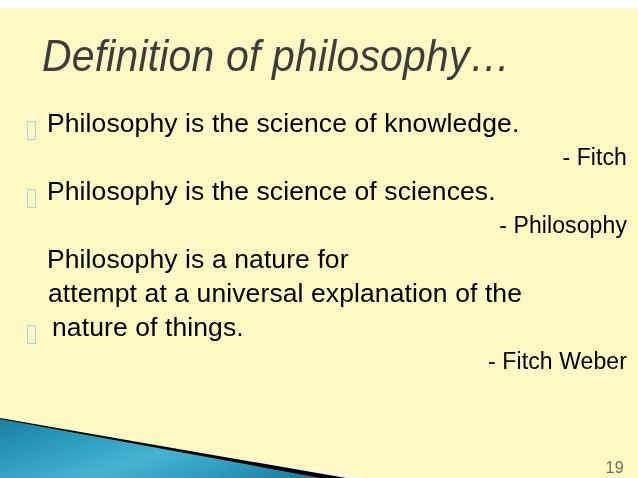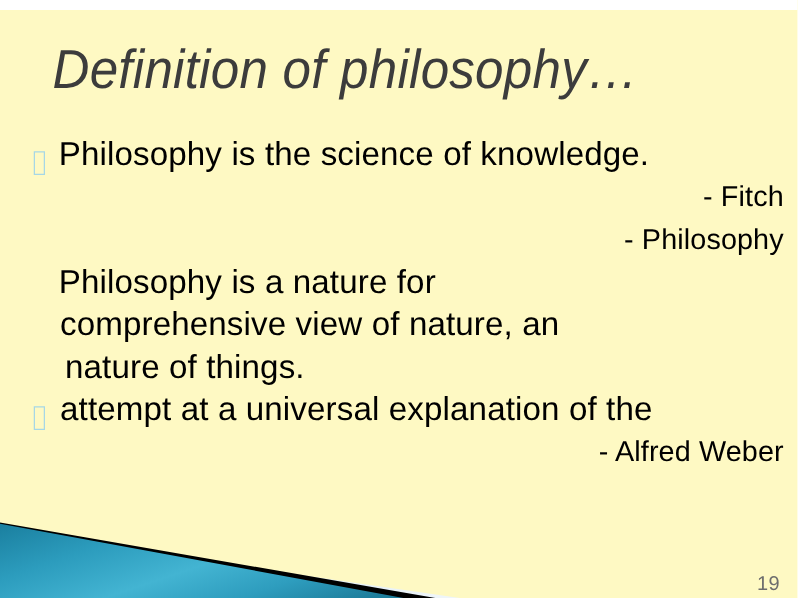--- a/index.html
+++ b/index.html
@@ -122,32 +122,37 @@
   <div class="body">
 
     <div class="bullet-row">
       <span class="bullet-glyph"></span>
       <div class="bullet-text">
         <span class="ln">Philosophy is the science of knowledge.</span>
       </div>
     </div>
     <div class="attrib">-  Fitch</div>
 
+    <div class="bullet-row">
+      <span class="bullet-glyph"></span>
+      <div class="bullet-text">
+        <span class="ln">Philosophy is the science of sciences.</span>
+      </div>
+    </div>
     <div class="attrib">-  Philosophy</div>
 
     <div class="bullet-row">
       <span class="bullet-glyph"></span>
       <div class="bullet-text">
         <span class="ln">Philosophy is a nature for</span>
-        <span class="ln ind1">comprehensive view of nature, an</span>
+        <span class="ln ind1">attempt at a universal explanation of the</span>
         <span class="ln ind2"> nature of things.</span>
-        <span class="ln ind1">attempt at a universal explanation of the</span>
       </div>
     </div>
-    <div class="attrib">-  Alfred Weber</div>
+    <div class="attrib">-  Fitch Weber</div>
 
   </div>
 
   <div class="swoosh">
     <svg viewBox="0 0 420 83" xmlns="http://www.w3.org/2000/svg" preserveAspectRatio="none">
       <defs>
         <linearGradient id="tealgrad" x1="0" y1="0" x2="1" y2="0.55">
           <stop offset="0%" stop-color="#1a7f9f"></stop>
           <stop offset="28%" stop-color="#2c9cbd"></stop>
           <stop offset="55%" stop-color="#43b4d2"></stop>

